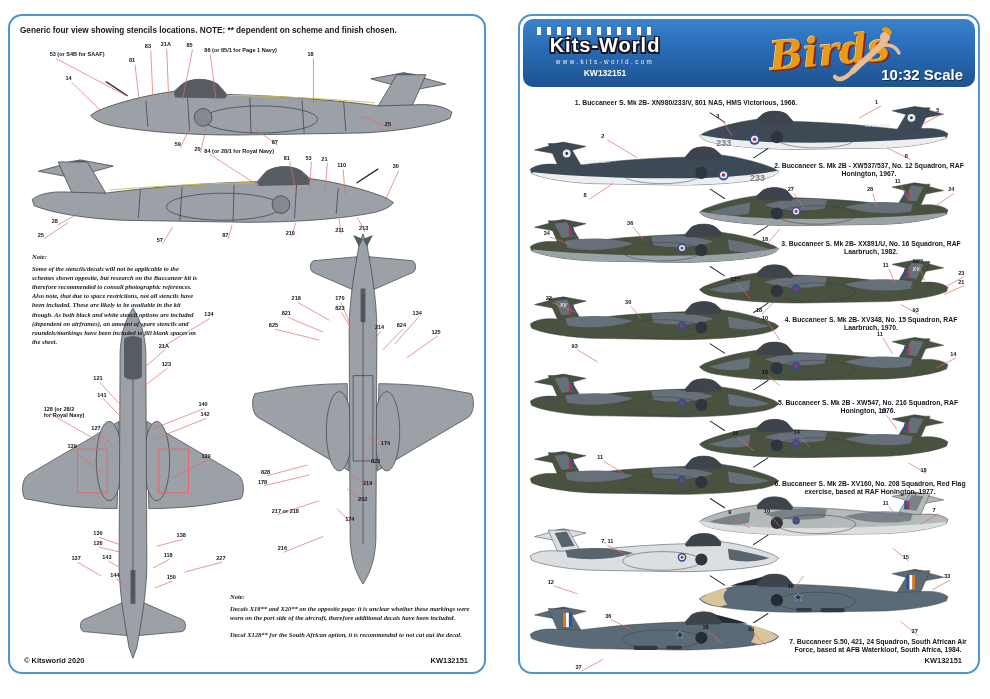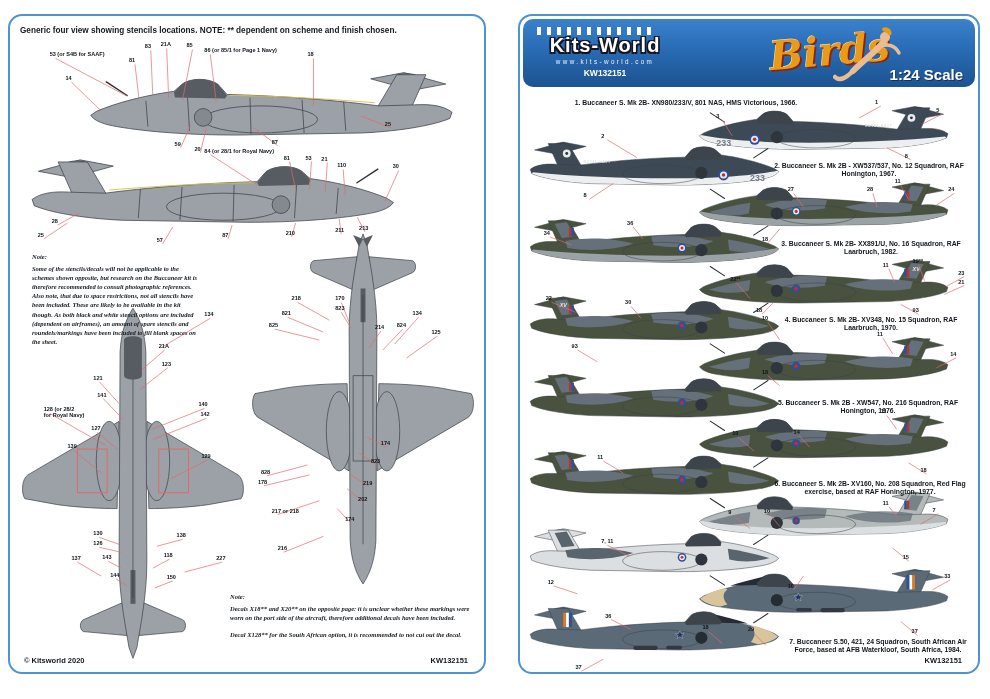--- a/index.html
+++ b/index.html
@@ -309,21 +309,21 @@
       <div class="code">KW132151</div>
     </div>
     <div id="birds">Birds</div>
     <svg width="70" height="60" style="position:absolute;right:72px;top:6px">
       <circle cx="52" cy="12" r="5" fill="var(--skin)"></circle>
       <path d="M50,6 C46,2 56,0 58,6 C60,10 56,12 55,9 Z" fill="var(--gold)"></path>
       <path d="M20,46 C32,34 44,26 51,16" stroke="var(--skin)" stroke-width="6" fill="none" stroke-linecap="round"></path>
       <path d="M20,46 C12,54 6,56 2,52" stroke="var(--skin)" stroke-width="4.5" fill="none" stroke-linecap="round"></path>
       <path d="M46,22 C54,18 62,20 66,28" stroke="var(--skin)" stroke-width="3.5" fill="none" stroke-linecap="round"></path>
     </svg>
-    <div id="scale">1:24 Scale</div>
+    <div id="scale">10:32 Scale</div>
   </div>
 
   <svg class="layer" viewBox="0 0 462 660">
     <defs>
 
       <g id="ac-navy">
         <use href="#p-tail" class="f-navy olt"></use>
         <use href="#p-bullet" class="f-navy olt"></use>
         <use href="#p-fin" class="f-navy olt"></use>
         <use href="#p-body" class="f-navy olt"></use>

